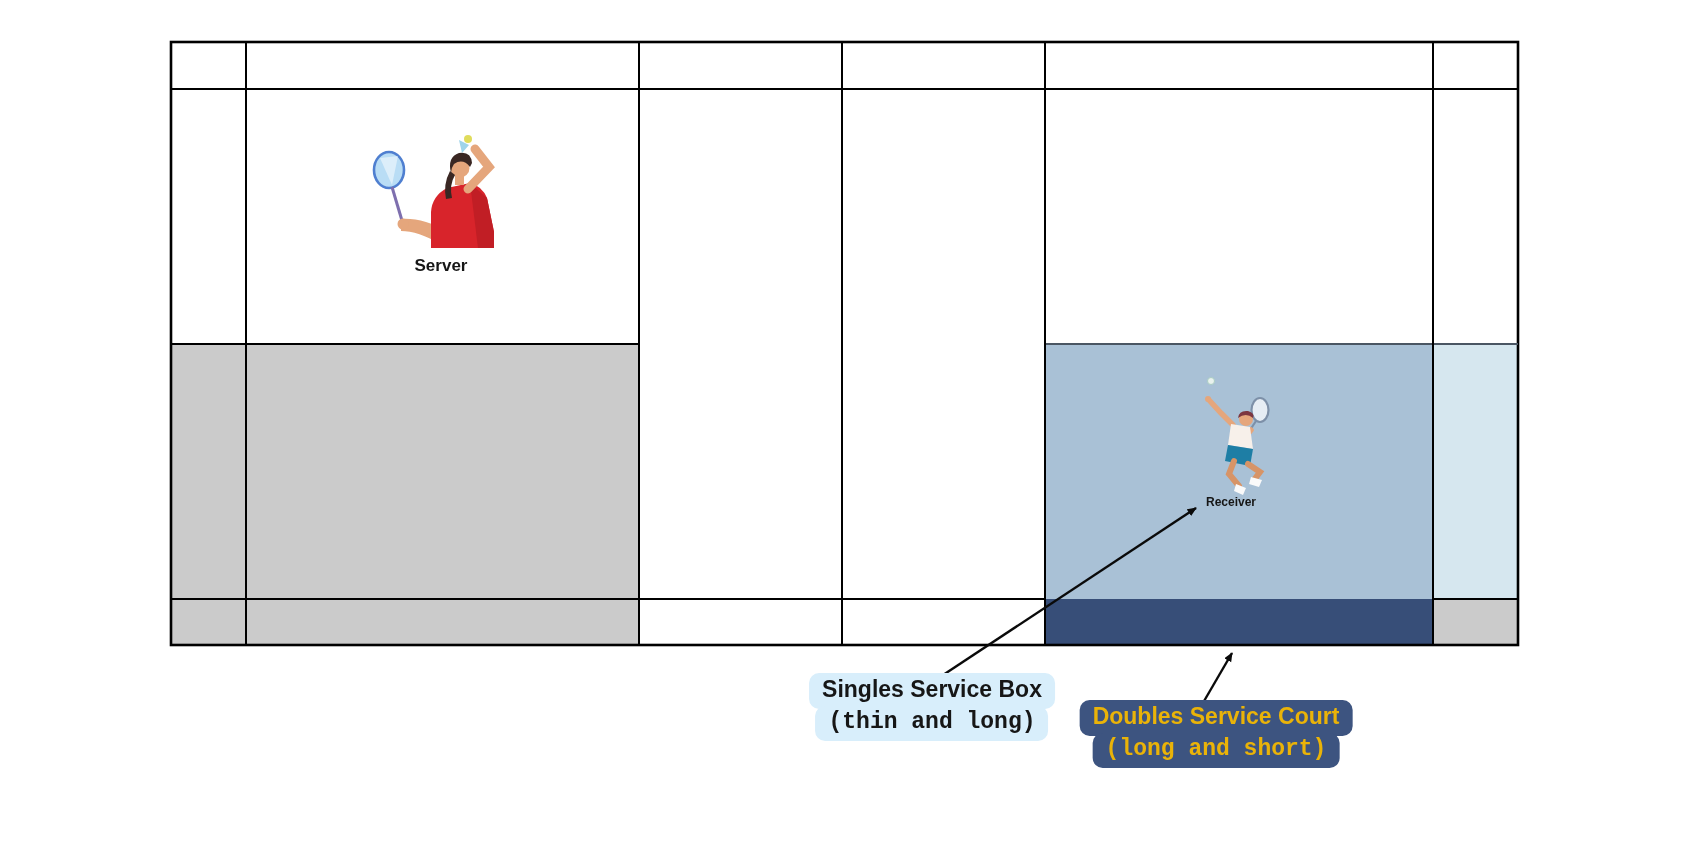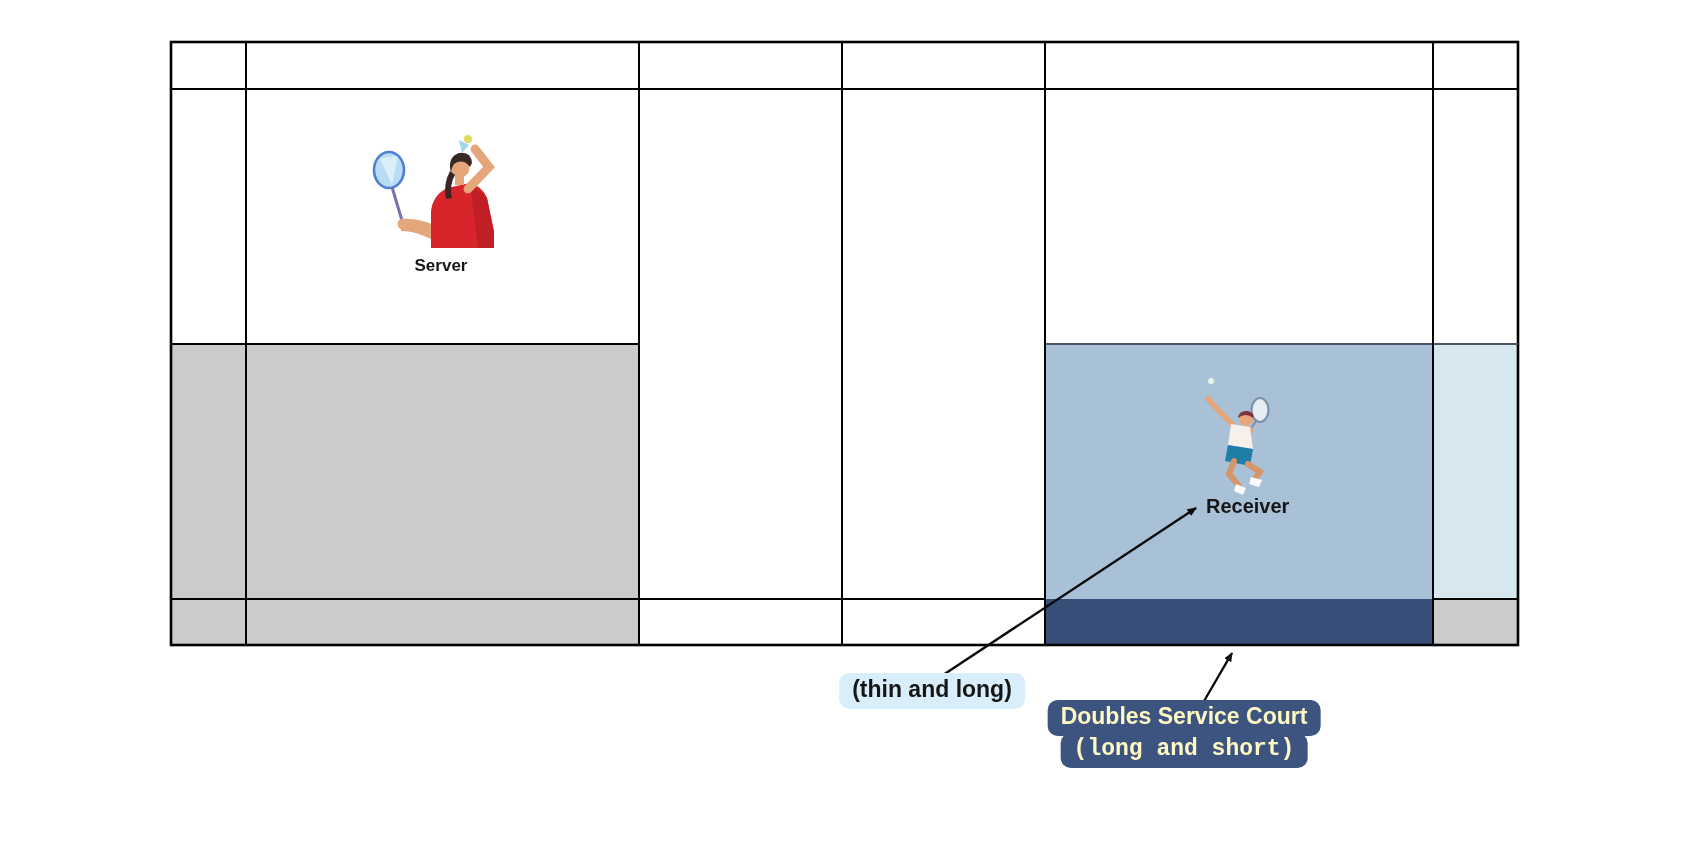--- a/index.html
+++ b/index.html
@@ -12,36 +12,36 @@
     font-family: "Liberation Sans", sans-serif;
   }
   .court-svg { position: absolute; left: 0; top: 0; }
   .player-caption {
     position: absolute;
     font-weight: 700;
     color: #161616;
     white-space: nowrap;
   }
   .server-caption  { left: 441px;  top: 256px; transform: translateX(-50%); font-size: 17px; }
-  .receiver-caption{ left: 1206px; top: 495px; font-size: 20px; }
+  .receiver-caption{ left: 1206px; top: 495px; font-size: 12px; }
   .callout {
     position: absolute;
     display: flex;
     flex-direction: column;
     align-items: center;
     font-weight: 700;
     text-align: center;
     white-space: nowrap;
     line-height: 1.2;
   }
   .callout .line { border-radius: 10px; padding: 3px 13px 5px; }
   .callout .line + .line { margin-top: -3px; font-family: Liberation Mono, monospace; }
   .callout-singles { left: 932px;  top: 673px; transform: translateX(-50%); font-size: 23px; color: #161616; }
   .callout-singles .line { background: #d8eefb; }
-  .callout-doubles { left: 1184px; top: 700px; transform: translateX(-50%); font-size: 23px; color: #fef9c3; }
+  .callout-doubles { left: 1216px; top: 700px; transform: translateX(-50%); font-size: 23px; color: #eab308; }
   .callout-doubles .line { background: #3d5480; }
 </style>
 </head>
 <body>
 
 <div class="canvas">
 
   <svg class="court-svg" width="1700" height="850" viewBox="0 0 1700 850">
 
     <defs>
@@ -132,20 +132,21 @@
       <line x1="934" y1="681" x2="1196" y2="508" stroke="#0a0a0a" stroke-width="2.4" marker-end="url(#arrowhead)"></line>
       <line x1="1200" y1="708" x2="1232" y2="653" stroke="#0a0a0a" stroke-width="2.4" marker-end="url(#arrowhead)"></line>
     </g>
   </svg>
 
   <div class="player-caption server-caption">Server</div>
 
   <div class="player-caption receiver-caption">Receiver</div>
 
   <div class="callout callout-singles">
+    <span class="line">Singles Service Box</span>
     <span class="line">(thin and long)</span>
   </div>
 
   <div class="callout callout-doubles">
     <span class="line">Doubles Service Court</span>
     <span class="line">(long and short)</span>
   </div>
 
 </div>
 

